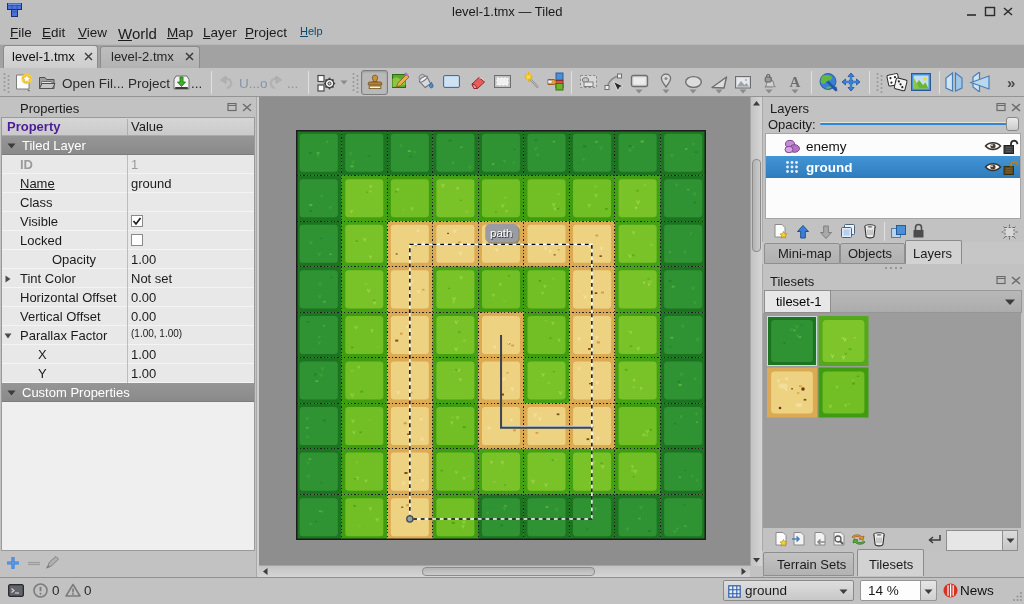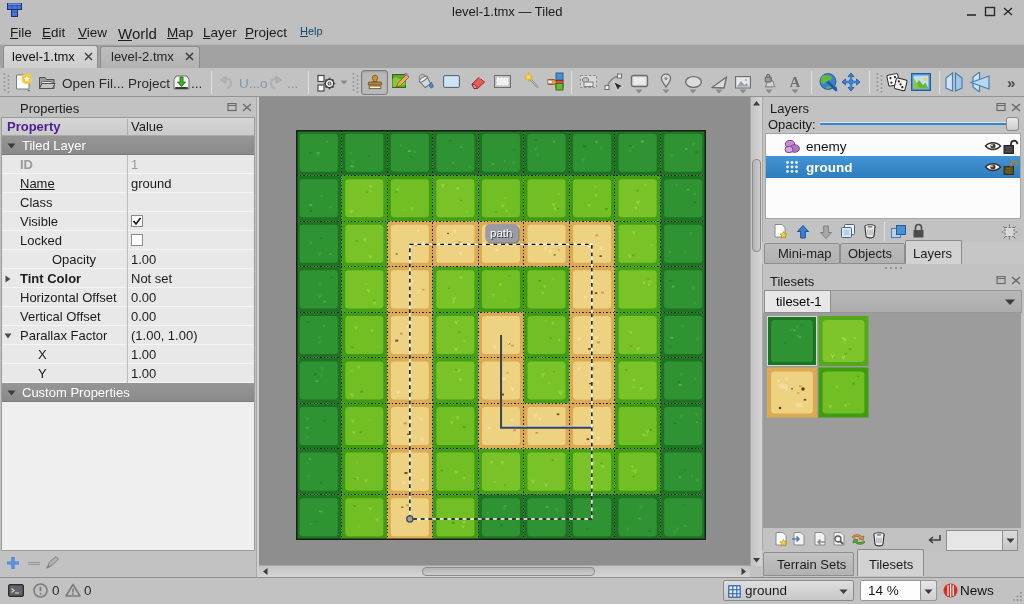--- a/index.html
+++ b/index.html
@@ -335,37 +335,37 @@
     </svg>
     <div class="abs" style="left:2px;top:250px;width:252px;height:19px;background:#e8e8e8;border-bottom:1px solid #f4f4f4"></div>
     <div class="abs" style="left:127px;top:250px;width:1px;height:19px;background:#bcbcbc"></div>
     <div style="position:absolute;left:20px;top:252px;font-size:13px;color:#1b1b1b;font-weight:400;white-space:nowrap;margin-left:32px;">Opacity</div>
     <div style="position:absolute;left:131px;top:252px;font-size:13px;color:#1b1b1b;font-weight:400;white-space:nowrap;">1.00</div>
     <div class="abs" style="left:2px;top:269px;width:252px;height:19px;background:#e8e8e8;border-bottom:1px solid #f4f4f4"></div>
     <div class="abs" style="left:127px;top:269px;width:1px;height:19px;background:#bcbcbc"></div>
     <svg style="position:absolute;left:5px;top:275px" width="6" height="8" viewBox="0 0 6 8">
       <path d="M0.5 0.5 5.5 4 0.5 7.5z" fill="#4c4c4c"></path>
     </svg>
-    <div style="position:absolute;left:20px;top:271px;font-size:13px;color:#1b1b1b;font-weight:700;white-space:nowrap;">Tint Color</div>
+    <div style="position:absolute;left:20px;top:271px;font-size:13px;color:#1b1b1b;font-weight:400;white-space:nowrap;">Tint Color</div>
     <div style="position:absolute;left:131px;top:271px;font-size:13px;color:#1b1b1b;font-weight:400;white-space:nowrap;">Not set</div>
     <div class="abs" style="left:2px;top:288px;width:252px;height:19px;background:#e8e8e8;border-bottom:1px solid #f4f4f4"></div>
     <div class="abs" style="left:127px;top:288px;width:1px;height:19px;background:#bcbcbc"></div>
     <div style="position:absolute;left:20px;top:290px;font-size:13px;color:#1b1b1b;font-weight:400;white-space:nowrap;">Horizontal Offset</div>
     <div style="position:absolute;left:131px;top:290px;font-size:13px;color:#1b1b1b;font-weight:400;white-space:nowrap;">0.00</div>
     <div class="abs" style="left:2px;top:307px;width:252px;height:19px;background:#e8e8e8;border-bottom:1px solid #f4f4f4"></div>
     <div class="abs" style="left:127px;top:307px;width:1px;height:19px;background:#bcbcbc"></div>
     <div style="position:absolute;left:20px;top:309px;font-size:13px;color:#1b1b1b;font-weight:400;white-space:nowrap;">Vertical Offset</div>
     <div style="position:absolute;left:131px;top:309px;font-size:13px;color:#1b1b1b;font-weight:400;white-space:nowrap;">0.00</div>
     <div class="abs" style="left:2px;top:326px;width:252px;height:19px;background:#e8e8e8;border-bottom:1px solid #f4f4f4"></div>
     <div class="abs" style="left:127px;top:326px;width:1px;height:19px;background:#bcbcbc"></div>
     <svg style="position:absolute;left:4px;top:333px" width="8" height="6" viewBox="0 0 8 6">
       <path d="M0.5 0.5h7L4 5.5z" fill="#4c4c4c"></path>
     </svg>
     <div style="position:absolute;left:20px;top:328px;font-size:13px;color:#1b1b1b;font-weight:400;white-space:nowrap;">Parallax Factor</div>
-    <div style="position:absolute;left:131px;top:328px;font-size:13px;color:#1b1b1b;font-weight:400;white-space:nowrap;">(1.00, 1.00)</div>
+    <div style="position:absolute;left:131px;top:328px;font-size:10px;color:#1b1b1b;font-weight:400;white-space:nowrap;">(1.00, 1.00)</div>
     <div class="abs" style="left:2px;top:345px;width:252px;height:19px;background:#e8e8e8;border-bottom:1px solid #f4f4f4"></div>
     <div class="abs" style="left:127px;top:345px;width:1px;height:19px;background:#bcbcbc"></div>
     <div style="position:absolute;left:38px;top:347px;font-size:13px;color:#1b1b1b;font-weight:400;white-space:nowrap;">X</div>
     <div style="position:absolute;left:131px;top:347px;font-size:13px;color:#1b1b1b;font-weight:400;white-space:nowrap;">1.00</div>
     <div class="abs" style="left:2px;top:364px;width:252px;height:19px;background:#e8e8e8;border-bottom:1px solid #f4f4f4"></div>
     <div class="abs" style="left:127px;top:364px;width:1px;height:19px;background:#bcbcbc"></div>
     <div style="position:absolute;left:38px;top:366px;font-size:13px;color:#1b1b1b;font-weight:400;white-space:nowrap;">Y</div>
     <div style="position:absolute;left:131px;top:366px;font-size:13px;color:#1b1b1b;font-weight:400;white-space:nowrap;">1.00</div>
     <div class="abs" style="left:2px;top:383px;width:252px;height:19px;background:linear-gradient(#969696,#8a8a8a);border-bottom:1px solid #7c7c7c"></div>
     <svg style="position:absolute;left:7px;top:390px" width="9" height="6" viewBox="0 0 9 6">

